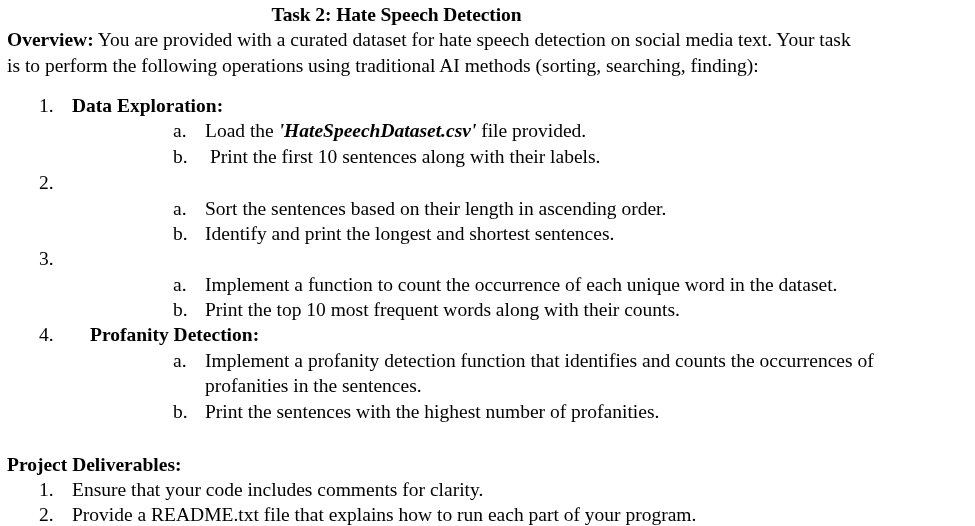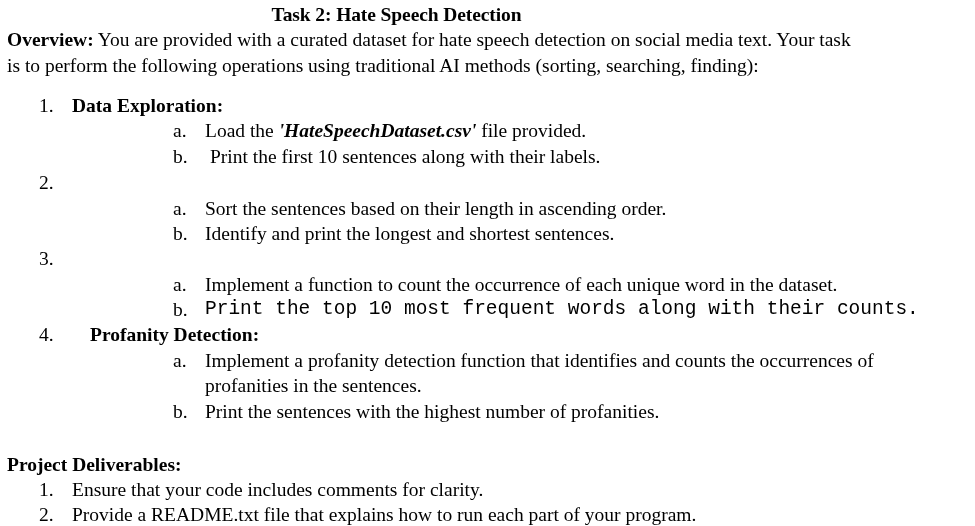--- a/index.html
+++ b/index.html
@@ -75,21 +75,21 @@
 
   <div class="num" style="top:221px; left:173px;">b.</div>
   <div class="line" style="top:221px; left:205px;">Identify and print the longest and shortest sentences.</div>
 
   <div class="num" style="top:246px; left:39px;">3.</div>
 
   <div class="num" style="top:272px; left:173px;">a.</div>
   <div class="line" style="top:272px; left:205px;">Implement a function to count the occurrence of each unique word in the dataset.</div>
 
   <div class="num" style="top:297px; left:173px;">b.</div>
-  <div class="line" style="top:297px; left:205px;font-family:Liberation Mono, monospace;">Print the top 10 most frequent words along with their counts.</div>
+  <div class="line" style="top:297px; left:205px;">Print the top 10 most frequent words along with their counts.</div>
 
   <div class="num" style="top:322px; left:39px;">4.</div>
   <div class="line bold" style="top:322px; left:90px;">Profanity Detection:</div>
 
   <div class="num" style="top:348px; left:173px;">a.</div>
   <div class="line" style="top:373px; left:205px;">profanities in the sentences.</div>
   <div class="line" style="top:348px; left:205px;">Implement a profanity detection function that identifies and counts the occurrences of</div>
 
   <div class="num" style="top:399px; left:173px;">b.</div>
   <div class="line" style="top:399px; left:205px;">Print the sentences with the highest number of profanities.</div>

